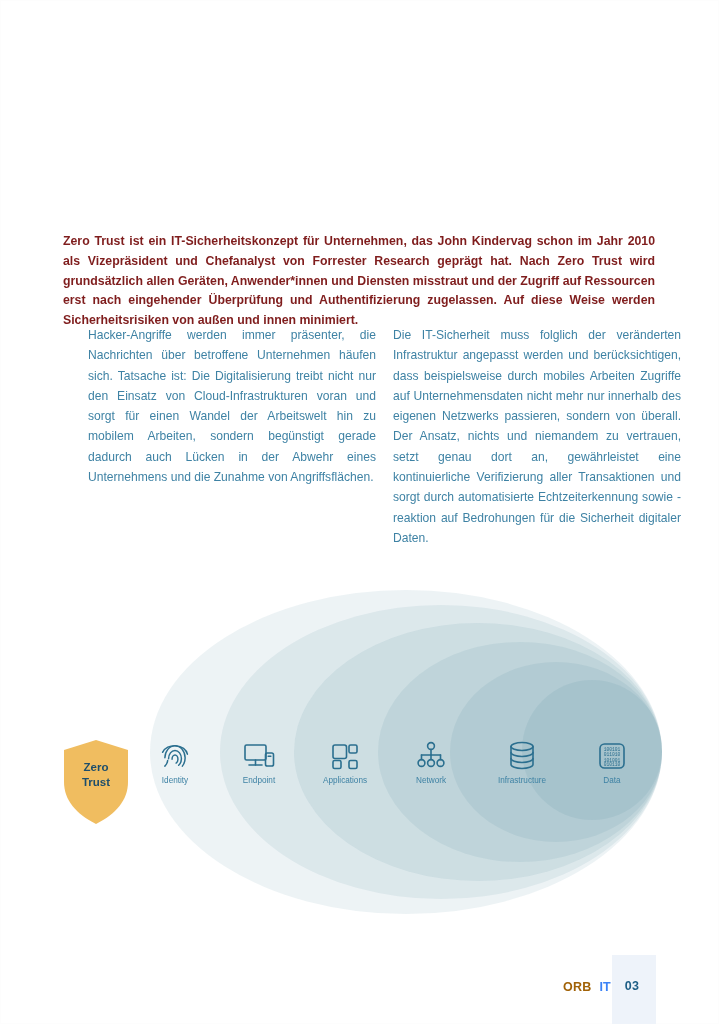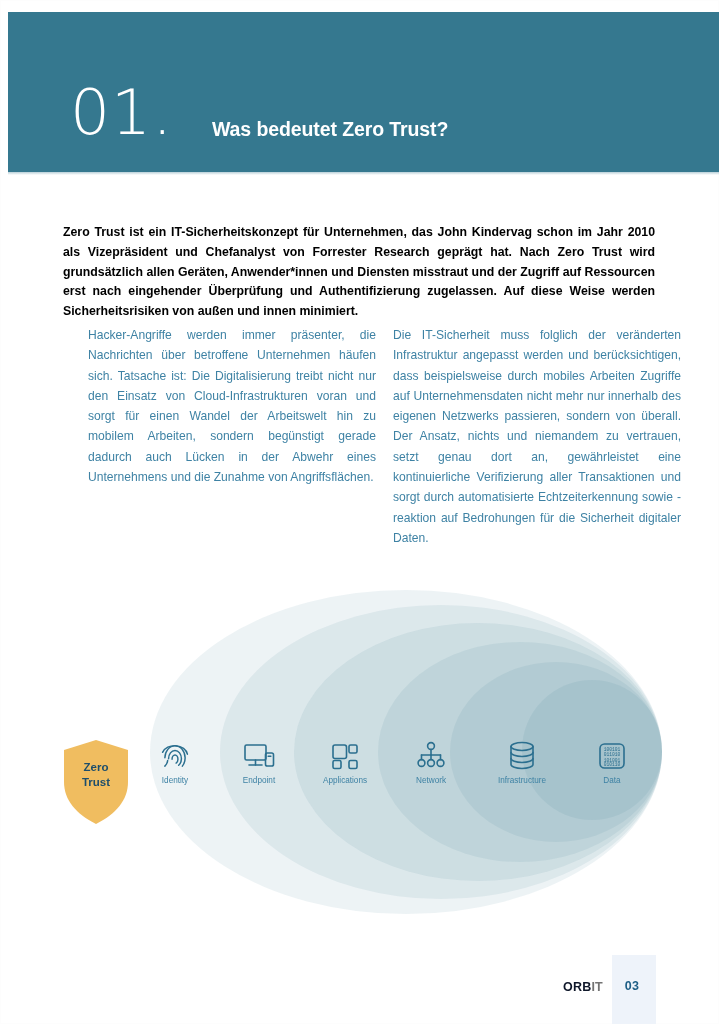--- a/index.html
+++ b/index.html
@@ -73,26 +73,26 @@
     font-weight: bold;
     color: #ffffff;
     letter-spacing: -0.1px;
     white-space: nowrap;
   }
 
   
   #lead-paragraph {
     position: absolute;
     left: 63px;
-    top: 223px;
+    top: 232px;
     width: 592px;
     font-size: 12.3px;
     line-height: 19.8px;
     font-weight: bold;
-    color: #000000;
+    color: #7f1d1d;
     text-align: justify;
     text-justify: inter-word;
     hyphens: manual;
   }
 
   .body-col {
     position: absolute;
     top: 325px;
     width: 288px;
     font-size: 12.1px;
@@ -166,32 +166,28 @@
   }
   #brand-logo {
     position: absolute;
     left: 563px;
     top: 25px;
     font-size: 12.5px;
     font-weight: bold;
     letter-spacing: .2px;
     white-space: nowrap;
   }
-  #brand-orb { color: #0f172a; }
-  #brand-it  { color: #737373; }
+  #brand-orb { color: #a16207; }
+  #brand-it  { color: #3b82f6; padding-left: 8px; }
 </style>
 </head>
 <body>
 
 <div id="page">
 
-  <div id="header-band">
-    <div id="chapter-number">01.</div>
-    <div id="chapter-title">Was bedeutet Zero Trust?</div>
-  </div>
 
   <div id="lead-paragraph">Zero Trust ist ein IT-Sicherheitskonzept für Unternehmen, das John Kindervag schon im Jahr 2010 als Vizepräsident und Chefanalyst von Forrester Research geprägt hat. Nach Zero Trust wird grundsätzlich allen Geräten, Anwender*innen und Diensten misstraut und der Zugriff auf Ressourcen erst nach eingehender Überprüfung und Authentifizierung zugelassen. Auf diese Weise werden Sicherheitsrisiken von außen und innen minimiert.</div>
 
   <div class="body-col" id="body-col-left">Hacker-Angriffe werden immer präsenter, die Nachrichten über betroffene Unternehmen häufen sich. Tatsache ist: Die Digitalisierung treibt nicht nur den Einsatz von Cloud-Infrastrukturen voran und sorgt für einen Wandel der Arbeitswelt hin zu mobilem Arbeiten, sondern begünstigt gerade dadurch auch Lücken in der Abwehr eines Unternehmens und die Zunahme von Angriffsflächen.</div>
 
   <div class="body-col" id="body-col-right">Die IT-Sicherheit muss folglich der veränderten Infrastruktur angepasst werden und berücksichtigen, dass beispielsweise durch mobiles Arbeiten Zugriffe auf Unternehmensdaten nicht mehr nur innerhalb des eigenen Netzwerks passieren, sondern von überall. Der Ansatz, nichts und niemandem zu vertrauen, setzt genau dort an, gewährleistet eine kontinuierliche Verifizierung aller Transaktionen und sorgt durch automatisierte Echtzeiterkennung sowie -reaktion auf Bedrohungen für die Sicherheit digitaler Daten.</div>
 
   <div id="diagram">
     <svg width="719" height="370" viewBox="0 0 719 370">
 

